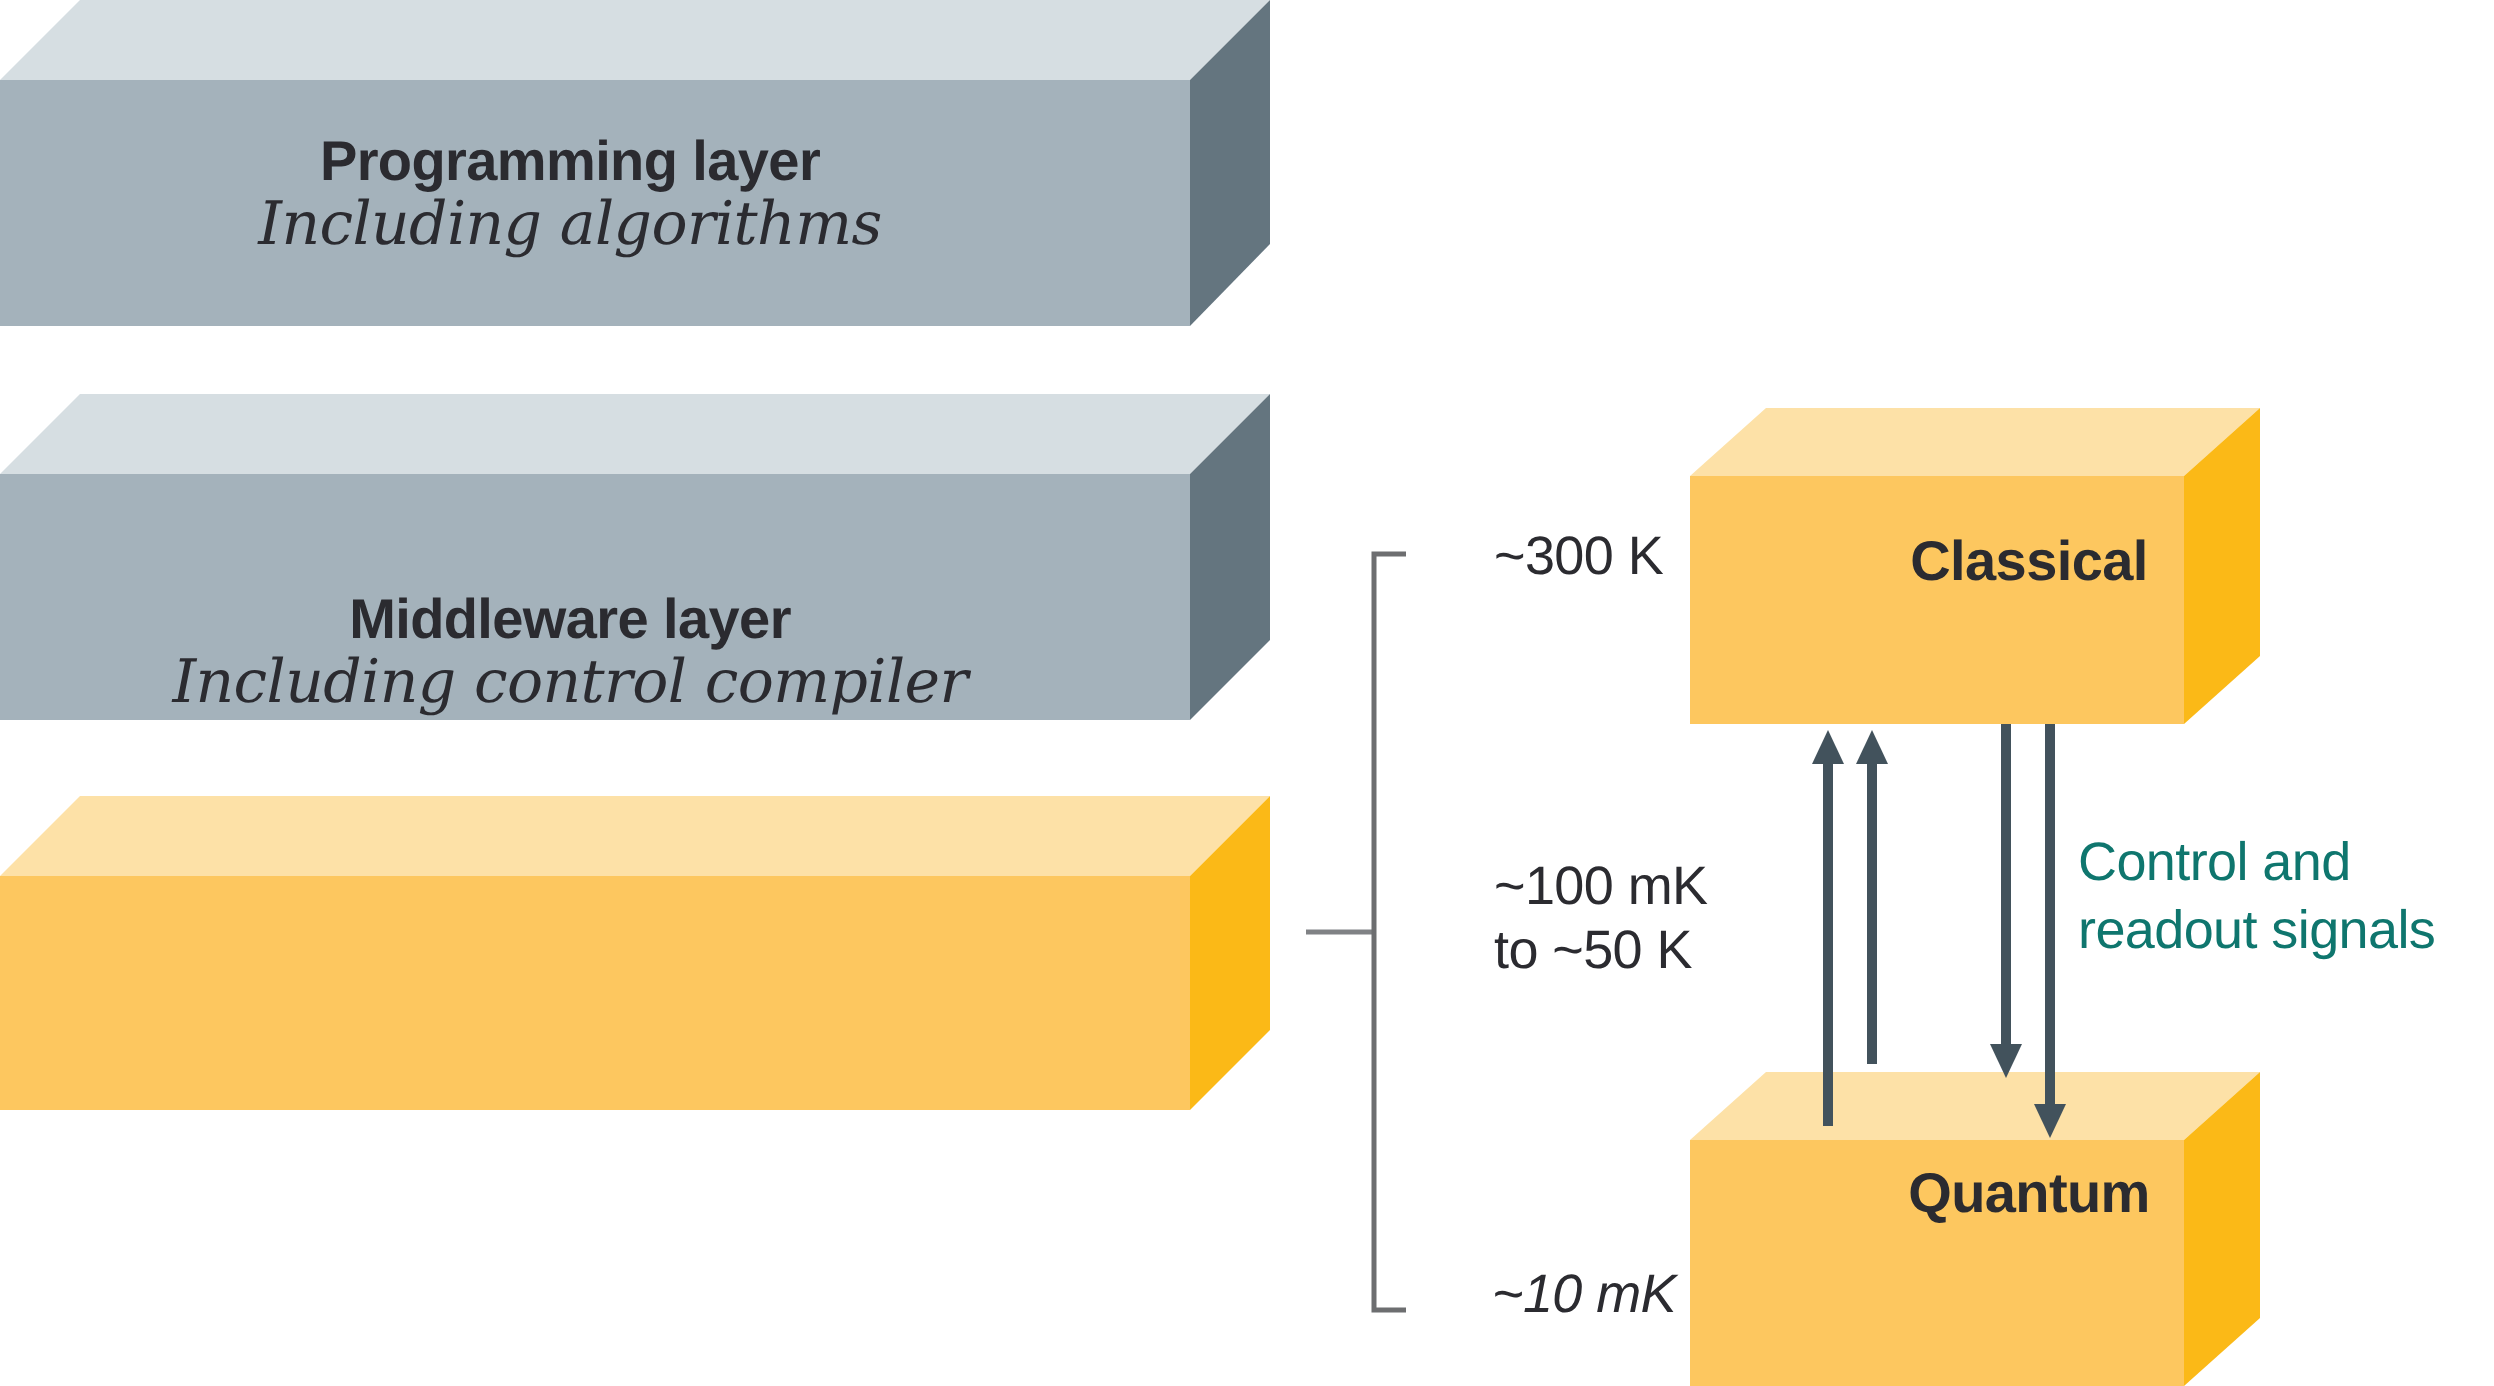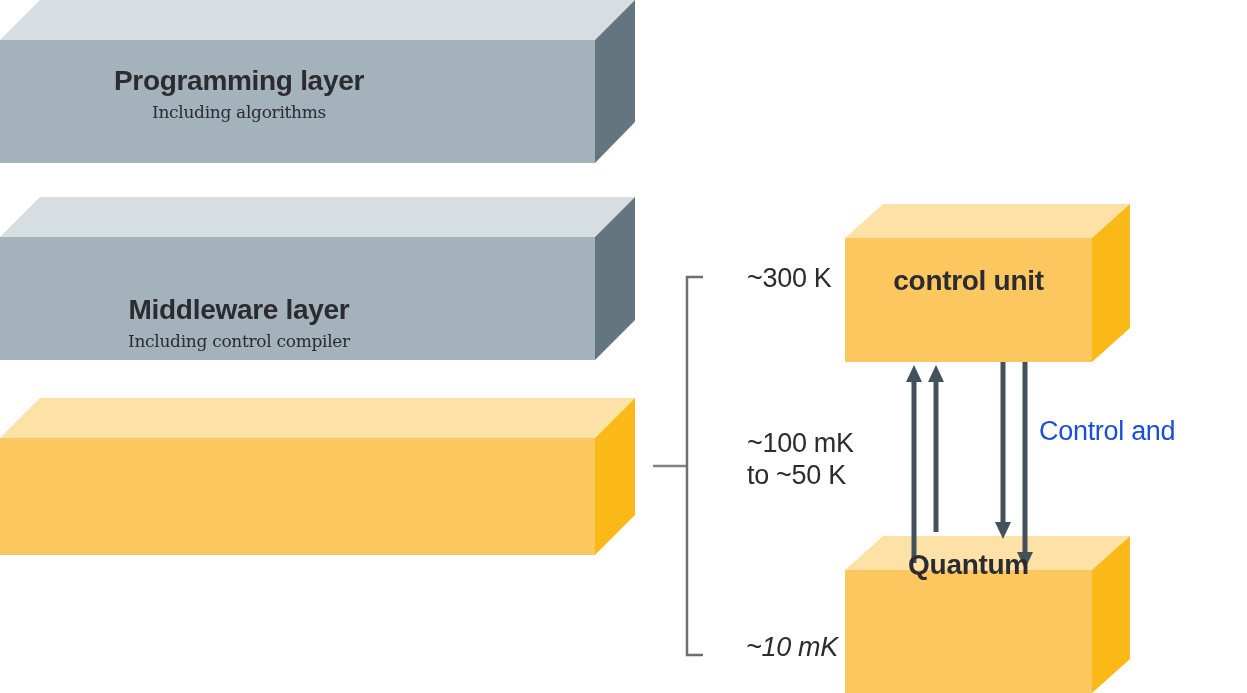--- a/index.html
+++ b/index.html
@@ -16,52 +16,54 @@
     font-family: "Liberation Sans", sans-serif;
   }
   .canvas svg.scene {
     position: absolute;
     left: 0; top: 0;
   }
   .label {
     position: absolute;
     color: #2b2b30;
     text-align: center;
+    padding-left: 46px;
   }
   .heading {
     font-weight: 700;
     font-size: 28px;
     line-height: 33px;
     letter-spacing: -0.3px;
   }
   .subtitle {
     font-family: "DejaVu Serif", serif;
+    font-style: italic;
     font-weight: 400;
-    font-size: 17px;
+    font-size: 30px;
     line-height: 31px;
     letter-spacing: -0.3px;
   }
   .unit-heading {
     font-weight: 700;
     font-size: 28px;
     line-height: 33px;
     letter-spacing: -0.3px;
   }
   .temp {
     position: absolute;
     color: #2b2b30;
     font-size: 27px;
     line-height: 32px;
     text-align: left;
     letter-spacing: -0.3px;
     margin-left: 14px;
   }
   .note {
     position: absolute;
-    color: #1d4ed8;
+    color: #0f766e;
     font-size: 27px;
     line-height: 34px;
     text-align: left;
     letter-spacing: -0.3px;
   }
 </style>
 </head>
 <body>
 
 <div class="canvas">
@@ -120,33 +122,34 @@
     <div class="subtitle">Including algorithms</div>
   </div>
 
   <div class="label" style="left:0; top:261px; width:478px;margin-top:32px;">
     <div class="heading">Middleware layer</div>
     <div class="subtitle">Including control compiler</div>
   </div>
 
 
   <div class="label" style="left:845px; top:264px; width:247px;">
-    <div class="unit-heading">control unit</div>
+    <div class="unit-heading">Classical</div>
   </div>
 
-  <div class="label" style="left:845px; top:548px; width:247px;">
+  <div class="label" style="left:845px; top:580px; width:247px;">
     <div class="unit-heading">Quantum</div>
   </div>
 
   <div class="temp" style="left:733px; top:262px;">~300 K</div>
 
   <div class="temp" style="left:733px; top:427px;">
     <div>~100 mK</div>
     <div>to ~50 K</div>
   </div>
 
   <div class="temp" style="left:732px; top:631px;font-style:italic;">~10 mK</div>
 
   <div class="note" style="left:1039px; top:414px;">
     <div>Control and</div>
+    <div>readout signals</div>
   </div>
 
 </div>
 
 </body></html>

